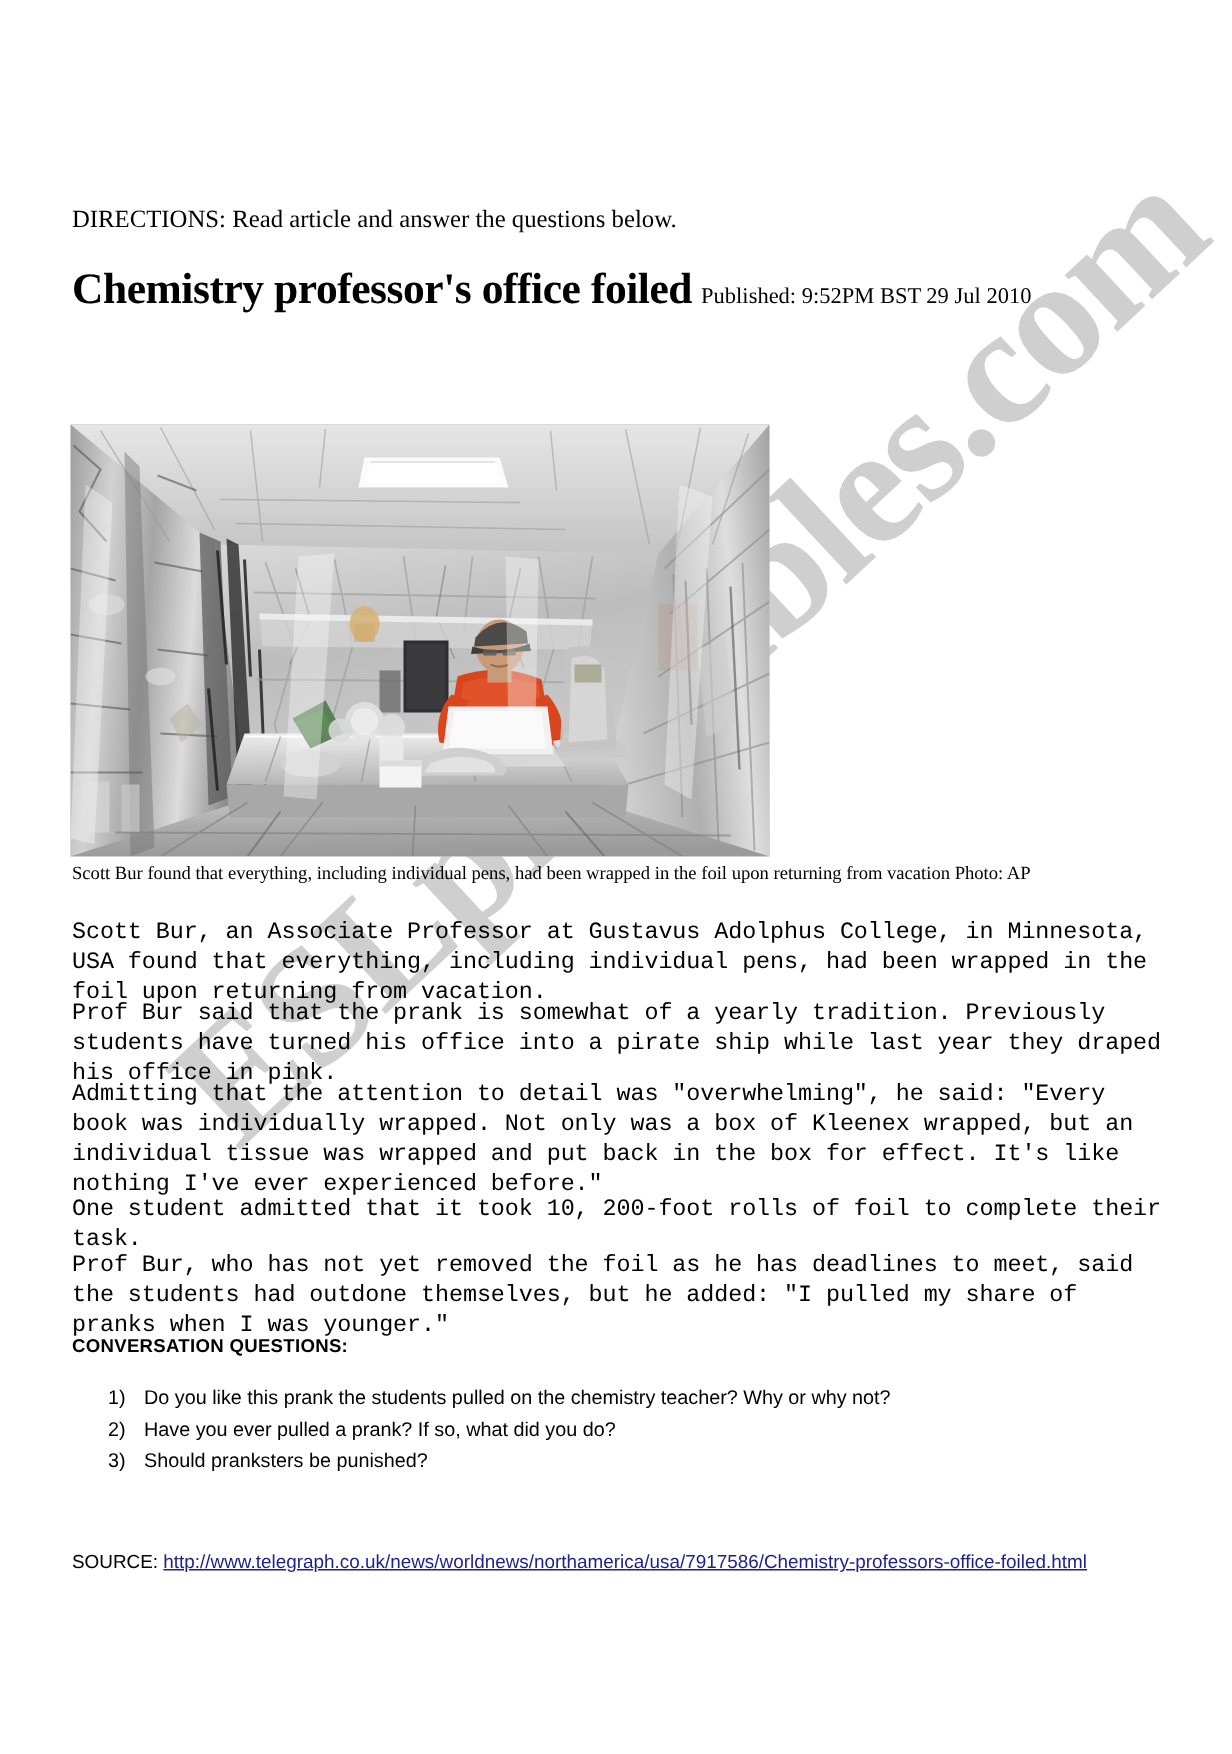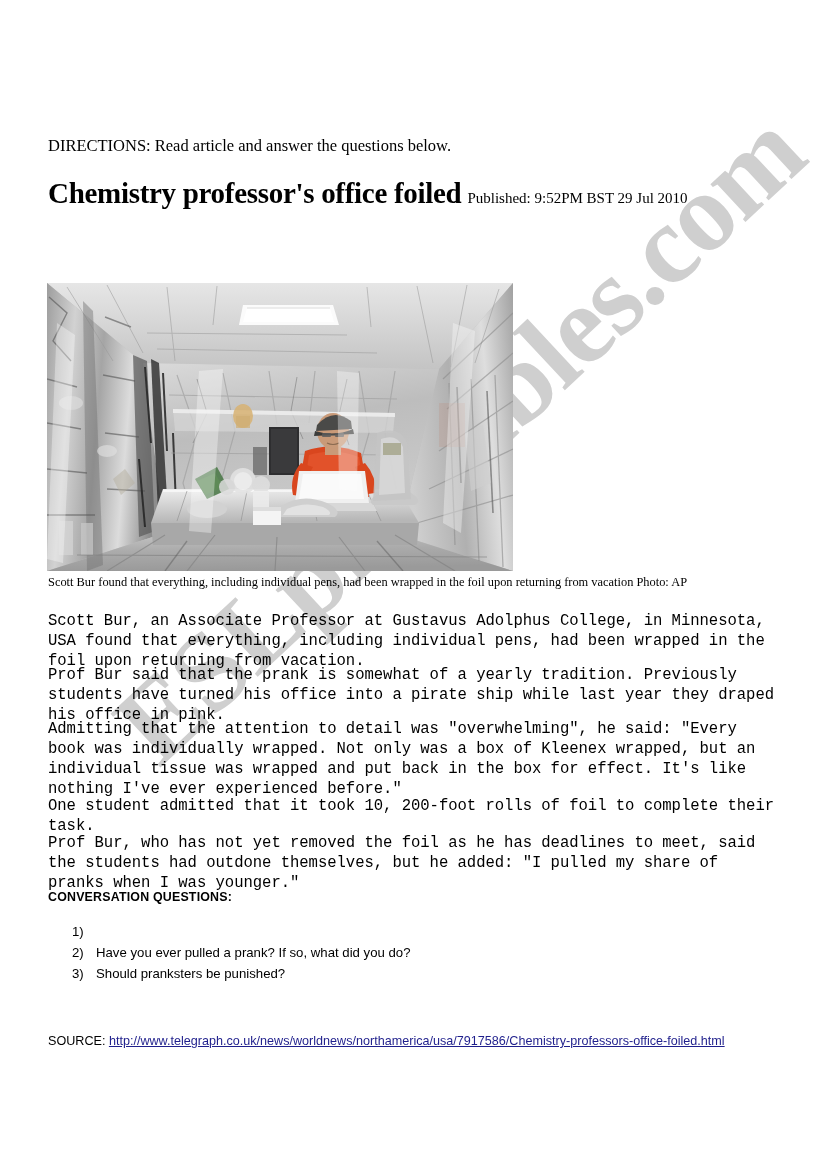--- a/index.html
+++ b/index.html
@@ -426,20 +426,21 @@
   <div class="body-p p2">Prof Bur said that the prank is somewhat of a yearly tradition. Previously students have turned his office into a pirate ship while last year they draped his office in pink.</div>
   <div class="body-p p3">Admitting that the attention to detail was "overwhelming", he said: "Every book was individually wrapped. Not only was a box of Kleenex wrapped, but an individual tissue was wrapped and put back in the box for effect. It's like nothing I've ever experienced before."</div>
   <div class="body-p p4">One student admitted that it took 10, 200-foot rolls of foil to complete their task.</div>
   <div class="body-p p5">Prof Bur, who has not yet removed the foil as he has deadlines to meet, said the students had outdone themselves, but he added: "I pulled my share of pranks when I was younger."</div>
 
   <div class="cq-heading">CONVERSATION QUESTIONS:</div>
 
   <div class="cq-list">
     <div class="cq-item">
       <span class="cq-num">1)</span>
+      <span>Do you like this prank the students pulled on the chemistry teacher? Why or why not?</span>
     </div>
     <div class="cq-item">
       <span class="cq-num">2)</span>
       <span>Have you ever pulled a prank? If so, what did you do?</span>
     </div>
     <div class="cq-item">
       <span class="cq-num">3)</span>
       <span>Should pranksters be punished?</span>
     </div>
   </div>

